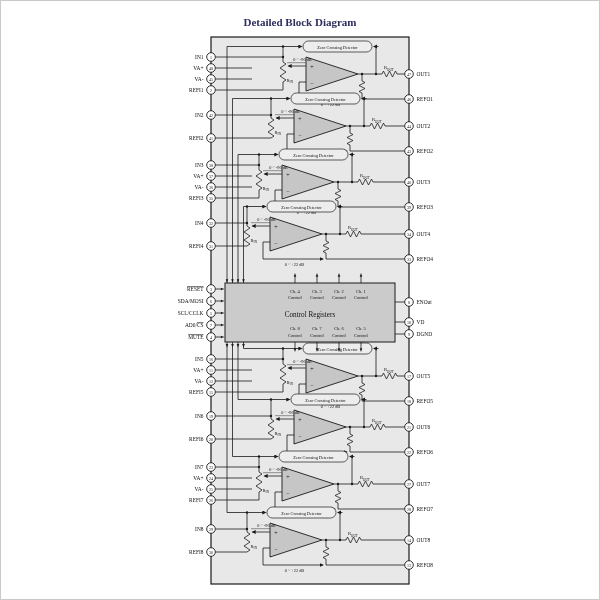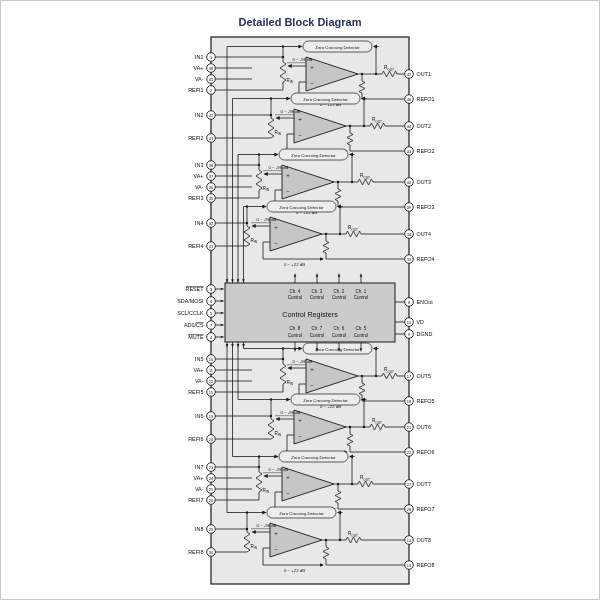--- a/index.html
+++ b/index.html
@@ -1,16 +1,16 @@
 <!DOCTYPE html>
 <html><head>
 <meta charset="utf-8">
 <style>
   html,body{margin:0;padding:0;background:#ffffff}
-  .canvas{position:relative;width:600px;height:600px;background:#fff;outline:1px solid #c9c9c9;outline-offset:-1px;font-family:Liberation Sans, sans-serif}
+  .canvas{position:relative;width:600px;height:600px;background:#fff;outline:1px solid #c9c9c9;outline-offset:-1px;font-family:Liberation Serif, serif}
   svg{display:block}
   .wire{stroke:#1a1a1a;stroke-width:0.8;fill:none}
   .thin{stroke:#1a1a1a;stroke-width:0.45;fill:none}
   .dot{fill:#1a1a1a}
   .af{fill:#1a1a1a;stroke:none}
   .chip{fill:#e8e8e8;stroke:#1a1a1a;stroke-width:1.2}
   .zcdbox{fill:#ededed;stroke:#1a1a1a;stroke-width:0.7}
   .amp{fill:#c6c6c6;stroke:#1a1a1a;stroke-width:0.9}
   .creg{fill:#cbcbcb;stroke:#1a1a1a;stroke-width:1}
   .pinc{fill:#ffffff;stroke:#1a1a1a;stroke-width:0.9}

